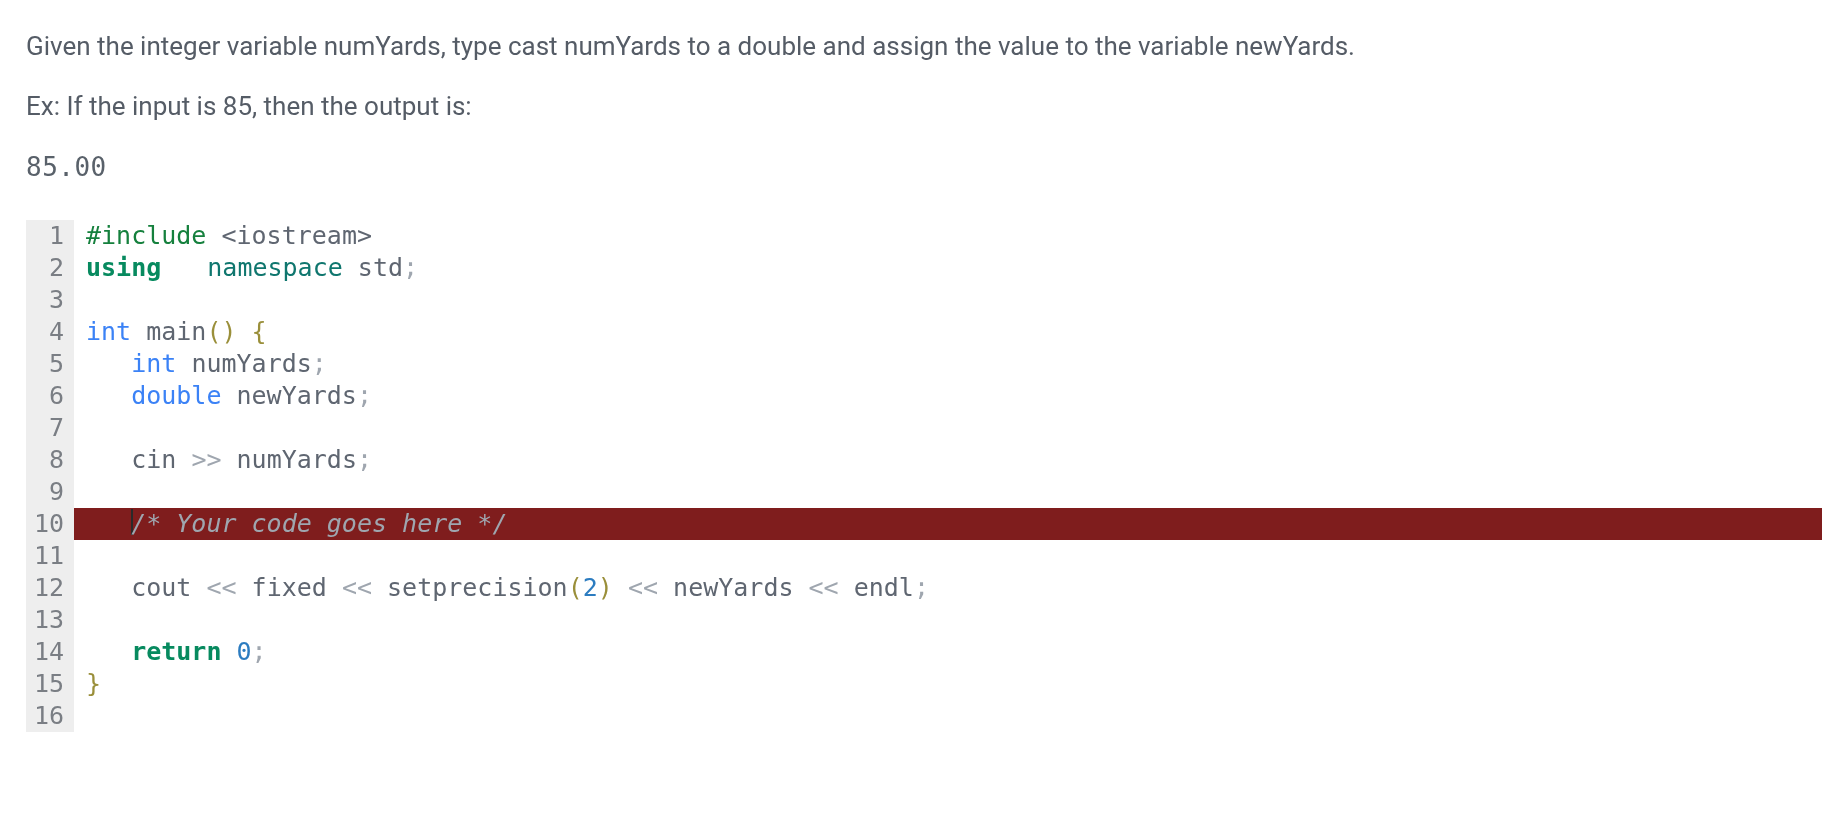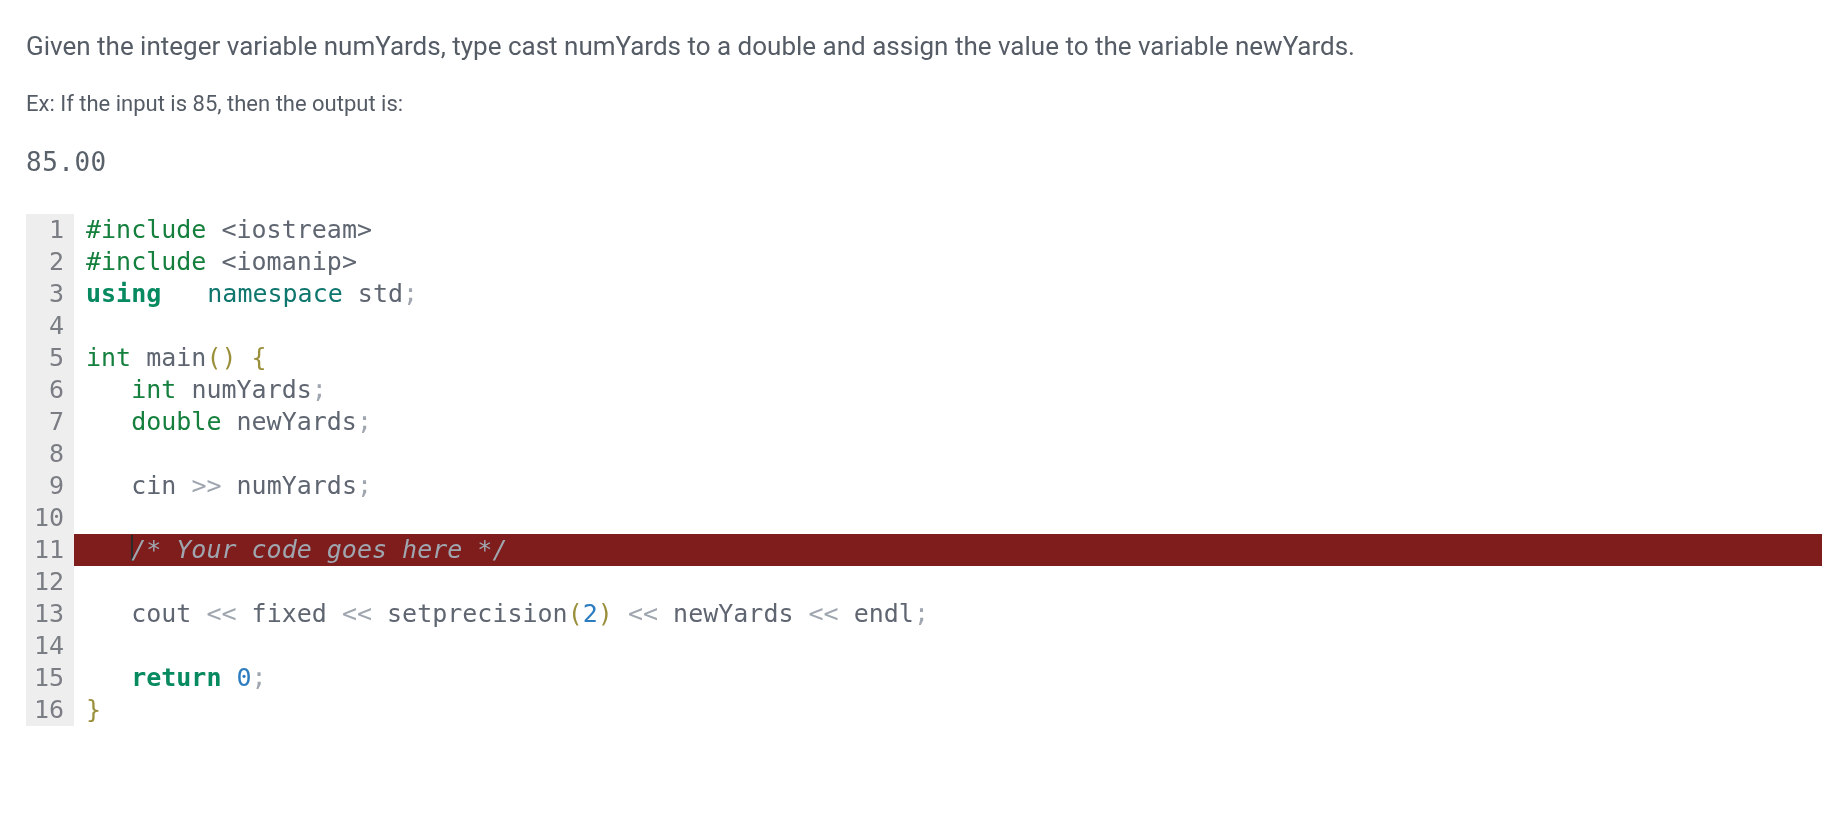--- a/index.html
+++ b/index.html
@@ -16,21 +16,21 @@
     padding: 28px 16px 28px 26px;
   }
   .prompt-text {
     font-size: 26px;
     line-height: 1.45;
     color: #555c66;
     margin: 0 0 22px 0;
     font-weight: 400;
   }
   .example-heading {
-    font-size: 22px;
+    font-size: 26px;
     line-height: 1.45;
     color: #555c66;
     margin: 0 0 28px 0;
     font-weight: 400;
   }
   .example-output {
     font-family: "Menlo", "Consolas", "DejaVu Sans Mono", monospace;
     font-size: 26px;
     line-height: 1.1;
     color: #59616a;
@@ -81,21 +81,21 @@
     background: #2a2a2a;
     vertical-align: -3px;
     margin-right: -2px;
   }
 
   
   .tok-preproc     { color: #15803d; }
   .tok-keyword     { color: #078a5f; font-weight: bold; }
   .tok-namespace   { color: #0f766e; margin-left: 31px; }
   .tok-ident       { color: #5f6671; }
-  .tok-type        { color: #15803d; }
+  .tok-type        { color: #3b82f6; }
   .tok-angle       { color: #5f6671; }
   .tok-paren       { color: #9a8f3a; }
   .tok-brace       { color: #9a8f3a; }
   .tok-number      { color: #2c7cc0; }
   .tok-operator    { color: #9fa6af; }
   .tok-semicolon   { color: #9fa6af; }
   .tok-comment     { color: #9fa6af; font-style: italic; }
 </style>
 </head>
 <body>
@@ -122,21 +122,20 @@
         <div class="ln">10</div>
         <div class="ln">11</div>
         <div class="ln">12</div>
         <div class="ln">13</div>
         <div class="ln">14</div>
         <div class="ln">15</div>
         <div class="ln">16</div>
       </div>
     <div class="code-body" id="code-body">
         <div class="code-line"><span class="tok-preproc">#include </span><span class="tok-angle">&lt;iostream&gt;</span></div>
-        <div class="code-line"><span class="tok-preproc">#include </span><span class="tok-angle">&lt;iomanip&gt;</span></div>
         <div class="code-line"><span class="tok-keyword">using </span><span class="tok-namespace">namespace </span><span class="tok-ident">std</span><span class="tok-semicolon">;</span></div>
         <div class="code-line"></div>
         <div class="code-line"><span class="tok-type">int </span><span class="tok-ident">main</span><span class="tok-paren">()</span><span> </span><span class="tok-brace">{</span></div>
         <div class="code-line"><span>   </span><span class="tok-type">int </span><span class="tok-ident">numYards</span><span class="tok-semicolon">;</span></div>
         <div class="code-line"><span>   </span><span class="tok-type">double </span><span class="tok-ident">newYards</span><span class="tok-semicolon">;</span></div>
         <div class="code-line"></div>
         <div class="code-line"><span>   </span><span class="tok-ident">cin </span><span class="tok-operator">&gt;&gt; </span><span class="tok-ident">numYards</span><span class="tok-semicolon">;</span></div>
         <div class="code-line"></div>
         <div class="code-line active"><span>   </span><span class="caret"></span><span class="tok-comment">/* Your code goes here */</span></div>
         <div class="code-line"></div>

